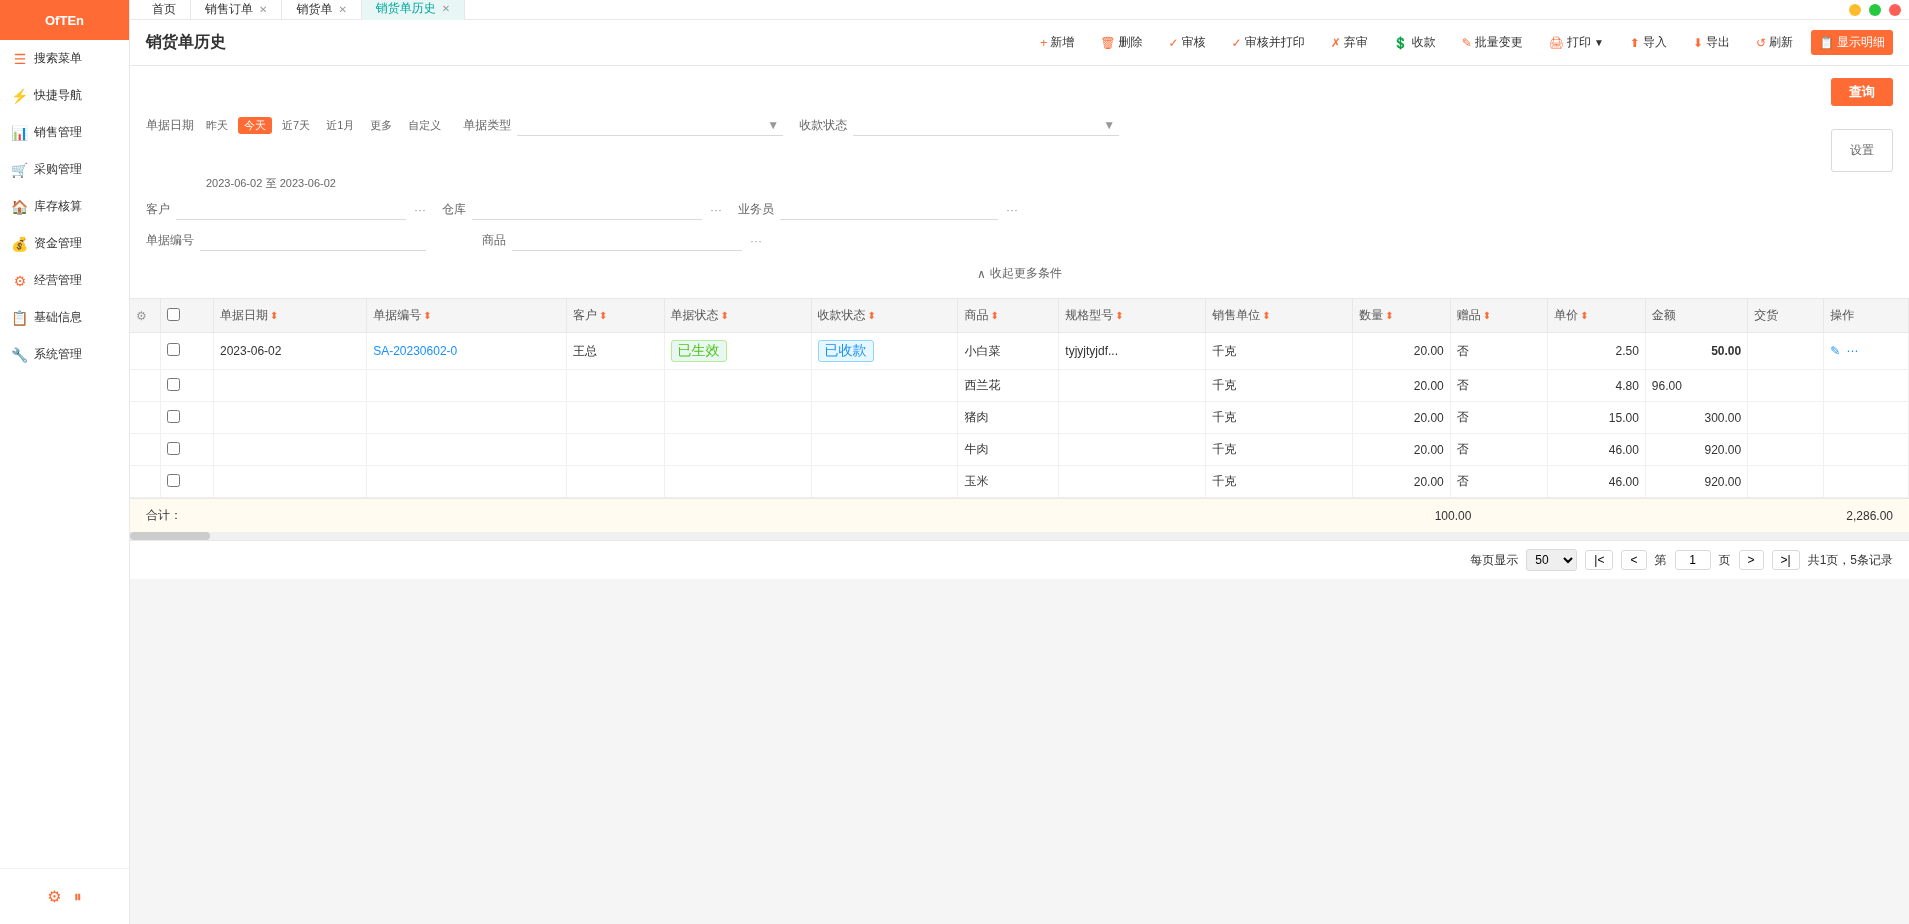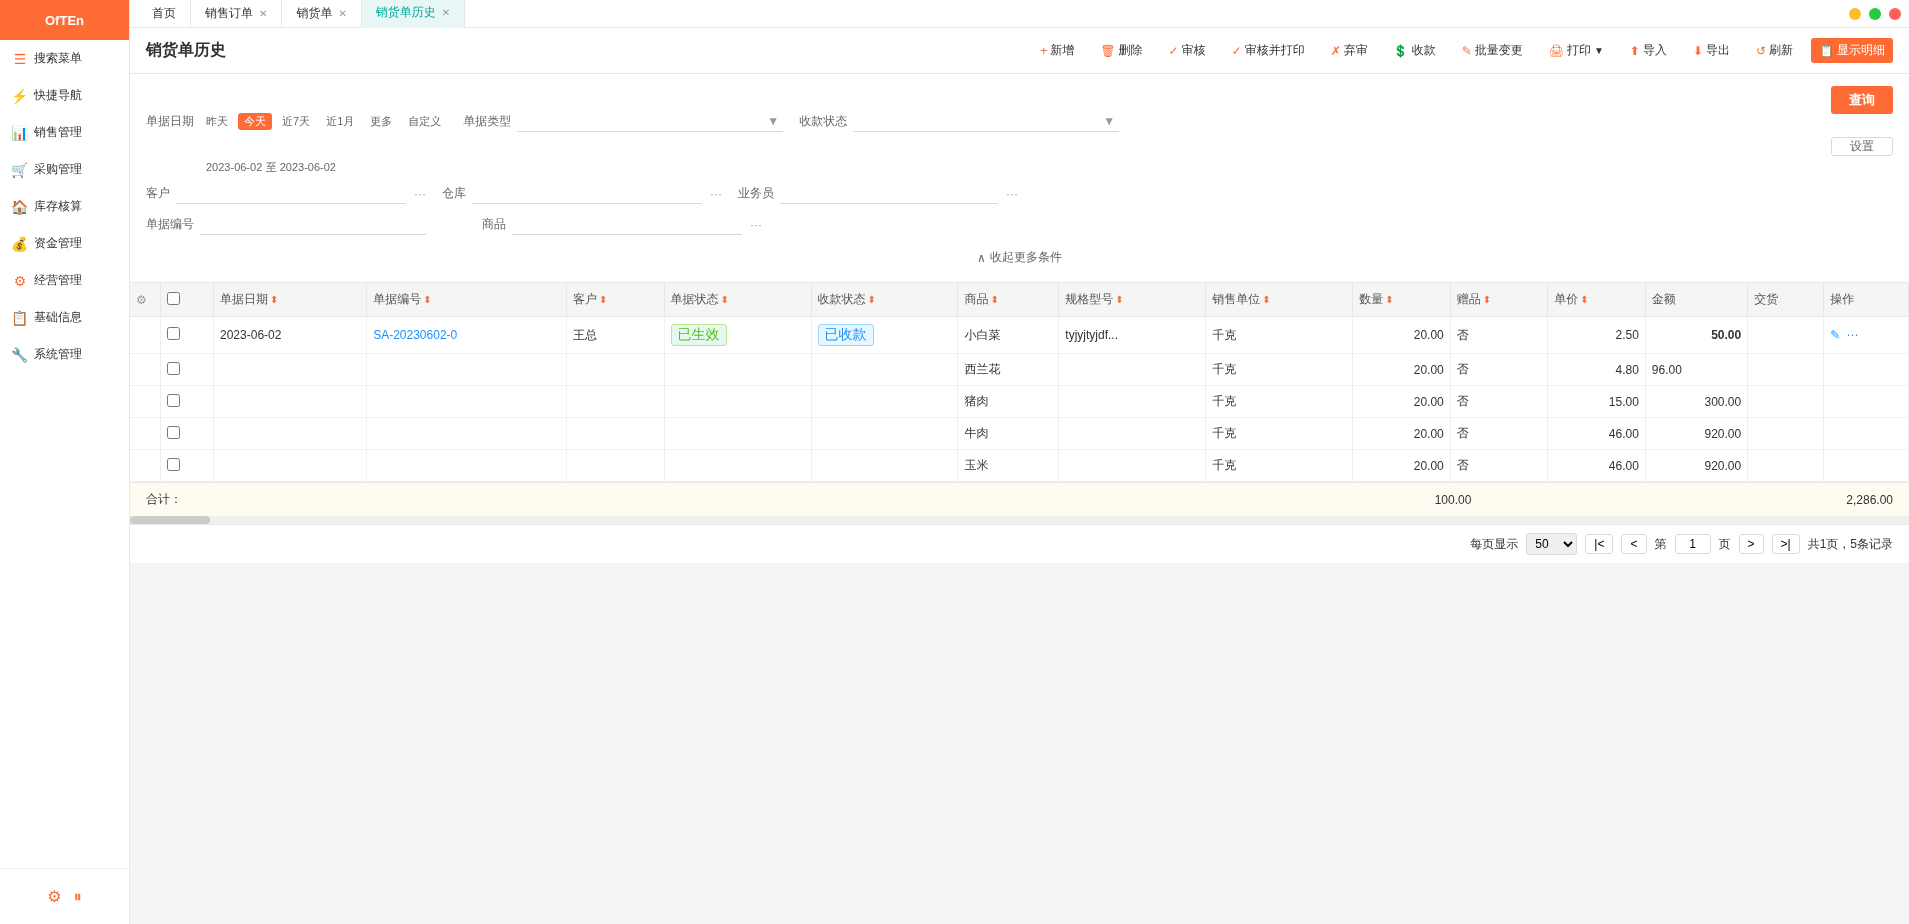--- a/index.html
+++ b/index.html
@@ -48,21 +48,21 @@
       flex-direction: column;
       overflow: hidden;
     }
 
     
     .tab-bar {
       display: flex;
       align-items: center;
       background: #fff;
       border-bottom: 1px solid #e8e8e8;
-      height: 28px;
+      height: 20px;
       padding: 0 8px;
     }
     .tab {
       display: flex;
       align-items: center;
       padding: 0 14px;
       height: 36px;
       font-size: 12px;
       cursor: pointer;
       color: #333;
@@ -277,21 +277,21 @@
       padding: 5px 18px;
       border-radius: 3px;
       cursor: pointer;
       font-size: 13px;
       font-weight: bold;
     }
     .settings-btn {
       background: #fff;
       color: #666;
       border: 1px solid #d9d9d9;
-      padding: 0 14px;
+      padding: 12px 14px;
       border-radius: 3px;
       cursor: pointer;
       font-size: 12px;
       margin-top: 4px;
     }
 
     .checkbox { cursor: pointer; }
     .gear-icon { cursor: pointer; color: #999; }
 
     .scrollbar-area {

